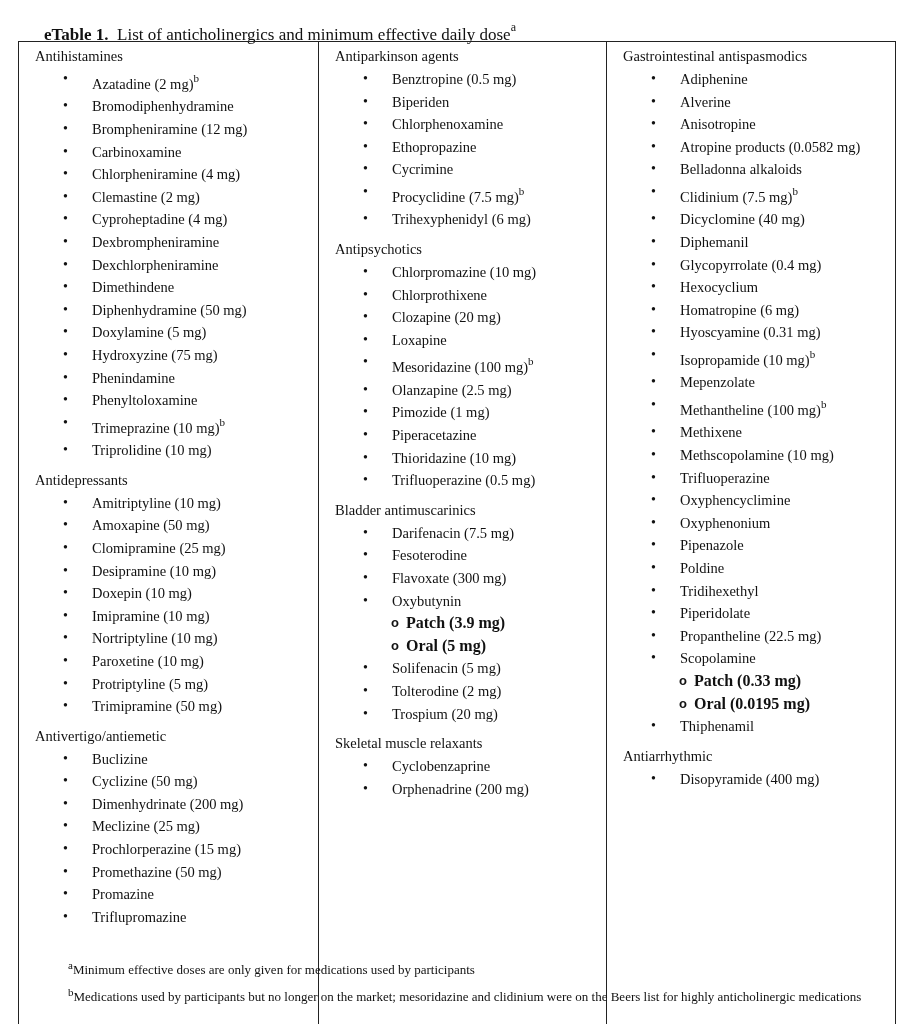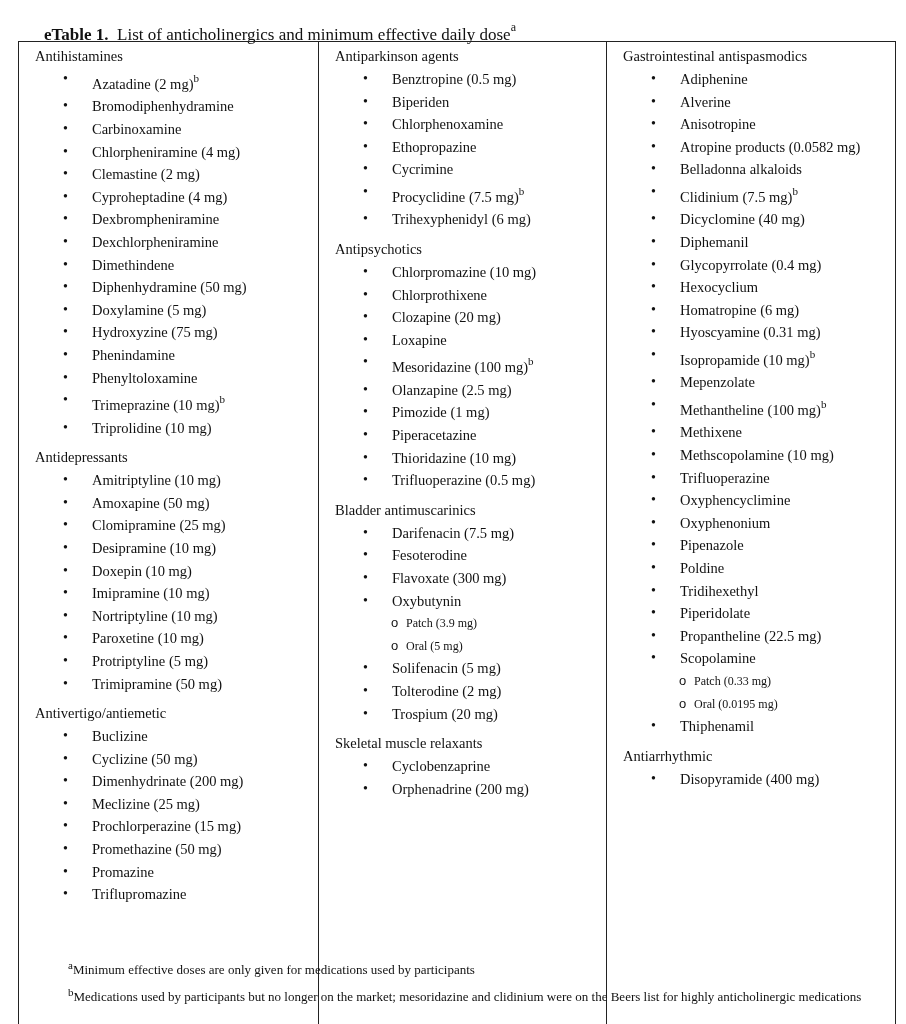--- a/index.html
+++ b/index.html
@@ -28,22 +28,22 @@
   ul { list-style: none; margin: 0; padding: 0; }
   li.item {
     position: relative; font-size: 14.5px; line-height: 22.6px;
     padding-left: 57px; white-space: nowrap;
   }
   li.item::before {
     content: "\2022"; position: absolute; left: 28px; top: 0; font-size: 14px;
   }
   li.item.wrap { white-space: normal; padding-right: 10px; }
   li.sub {
-    position: relative; font-size: 12px; line-height: 22.6px;
-    padding-left: 71px; white-space: nowrap;
+    position: relative; font-size: 16px; line-height: 22.6px;
+    padding-left: 71px; white-space: nowrap; font-weight: bold;
   }
   li.sub::before {
     content: "o"; position: absolute; left: 56px; top: 0;
     font-family: "Liberation Sans", "DejaVu Sans", sans-serif; font-size: 13px;
   }
   sup.fn { font-size: 11px; position: relative; top: -1px; }
   .footnotes {
     position: absolute; left: 68px; top: 954px; width: 800px;
     font-size: 13px; line-height: 22px;
   }
@@ -57,20 +57,21 @@
   <span>List of anticholinergics and minimum effective daily dose</span><sup>a</sup>
 </div>
 
 <div class="table">
   <div class="col col1">
       <div class="group">
         <div class="group-title">Antihistamines</div>
         <ul>
           <li class="item"><span>Azatadine (2 mg)</span><sup class="fn">b</sup></li>
           <li class="item"><span>Bromodiphenhydramine</span></li>
+          <li class="item"><span>Brompheniramine (12 mg)</span></li>
           <li class="item"><span>Carbinoxamine</span></li>
           <li class="item"><span>Chlorpheniramine (4 mg)</span></li>
           <li class="item"><span>Clemastine (2 mg)</span></li>
           <li class="item"><span>Cyproheptadine (4 mg)</span></li>
           <li class="item"><span>Dexbrompheniramine</span></li>
           <li class="item"><span>Dexchlorpheniramine</span></li>
           <li class="item"><span>Dimethindene</span></li>
           <li class="item"><span>Diphenhydramine (50 mg)</span></li>
           <li class="item"><span>Doxylamine (5 mg)</span></li>
           <li class="item"><span>Hydroxyzine (75 mg)</span></li>

